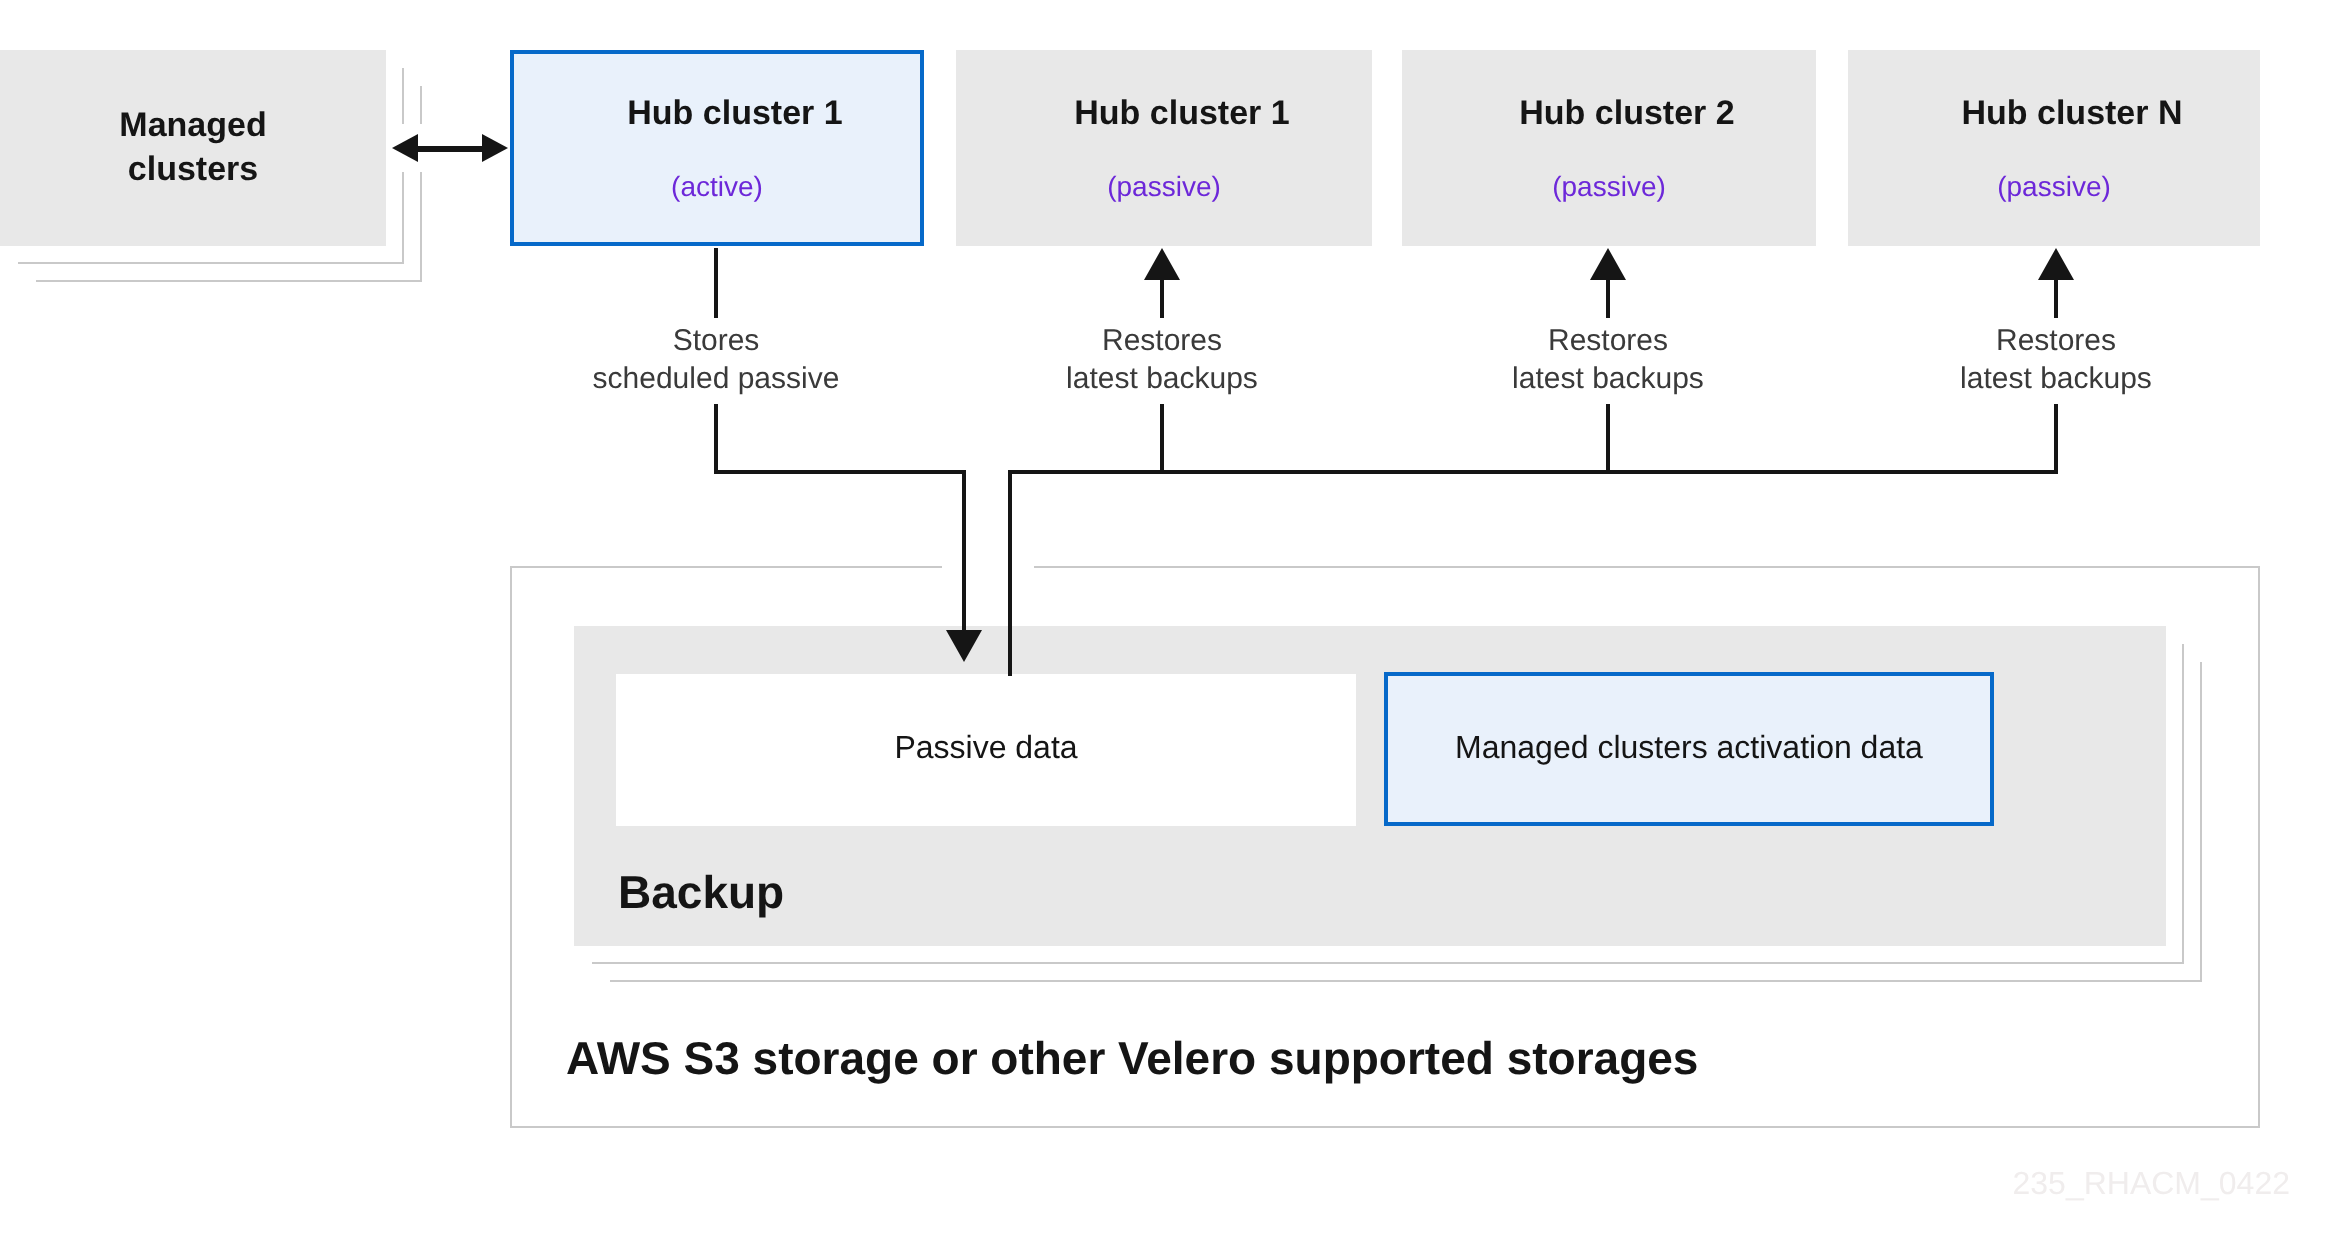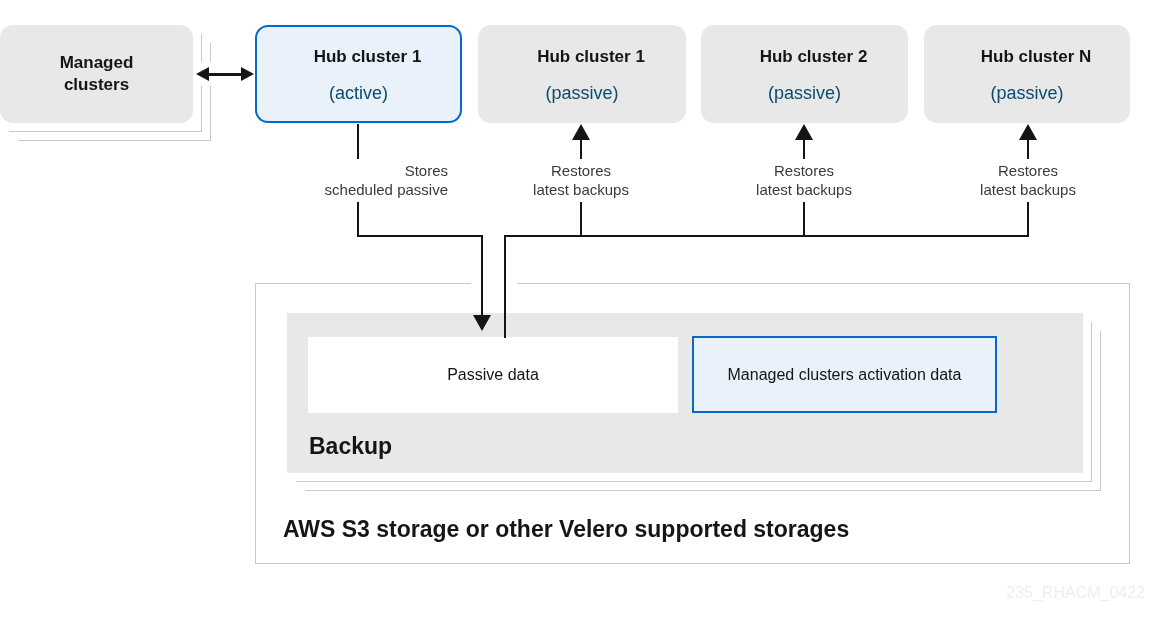--- a/index.html
+++ b/index.html
@@ -5,24 +5,23 @@
   html,body{margin:0;padding:0;background:#ffffff;}
   .stage{
     position:relative;width:1170px;height:625px;background:#ffffff;
     font-family:"Liberation Sans",sans-serif;color:#151515;overflow:hidden;
   }
   .abs{position:absolute;box-sizing:border-box;}
   
   .node{
     display:flex;flex-direction:column;align-items:center;justify-content:center;
     text-align:center;
-    border-radius:13px;
   }
   .node .name{font-weight:bold;font-size:17px;line-height:21px;color:#151515;margin-left:18px;}
-  .node .state{font-size:18px;line-height:20px;color:#0c4a6e;margin-top:16px;}
+  .node .state{font-size:14px;line-height:20px;color:#6d28d9;margin-top:16px;}
   .gray-fill{background:#e8e8e8;}
   .blue-box{background:#e9f1fb;border:2px solid #0669c9;}
   .stack-edge{border-right:1.5px solid #c9c9c9;border-bottom:1.5px solid #c9c9c9;background:transparent;}
   
   .line{background:#151515;}
   .arrow-down{width:0;height:0;border-left:9px solid transparent;border-right:9px solid transparent;border-top:16px solid #151515;}
   .arrow-up{width:0;height:0;border-left:9px solid transparent;border-right:9px solid transparent;border-bottom:16px solid #151515;}
   .tri-left{width:0;height:0;border-top:7px solid transparent;border-bottom:7px solid transparent;border-right:13px solid #151515;}
   .tri-right{width:0;height:0;border-top:7px solid transparent;border-bottom:7px solid transparent;border-left:13px solid #151515;}
   
@@ -83,21 +82,21 @@
     <span>Passive data</span>
   </div>
 
   <div class="abs plain-label blue-box" style="left:692px;top:336px;width:305px;height:77px;">
     <span>Managed clusters activation data</span>
   </div>
 
   <div class="abs bold-label" style="left:283px;top:516px;">AWS S3 storage or other Velero supported storages</div>
 
   <div class="abs line" style="left:357px;top:124px;width:2px;height:35px;"></div>
-  <div class="abs flow-label" style="left:268px;top:161px;width:180px;text-align:right;">
+  <div class="abs flow-label" style="left:268px;top:161px;width:180px;">
     <div>Stores</div>
     <div>scheduled passive</div>
   </div>
   <div class="abs line" style="left:357px;top:202px;width:2px;height:34px;"></div>
   <div class="abs line" style="left:357px;top:235px;width:126px;height:2px;"></div>
   <div class="abs line" style="left:481px;top:235px;width:2px;height:81px;"></div>
   <div class="abs arrow-down" style="left:473px;top:315px;"></div>
 
   <div class="abs line" style="left:504px;top:235px;width:2px;height:103px;"></div>
   <div class="abs line" style="left:504px;top:235px;width:525px;height:2px;"></div>

